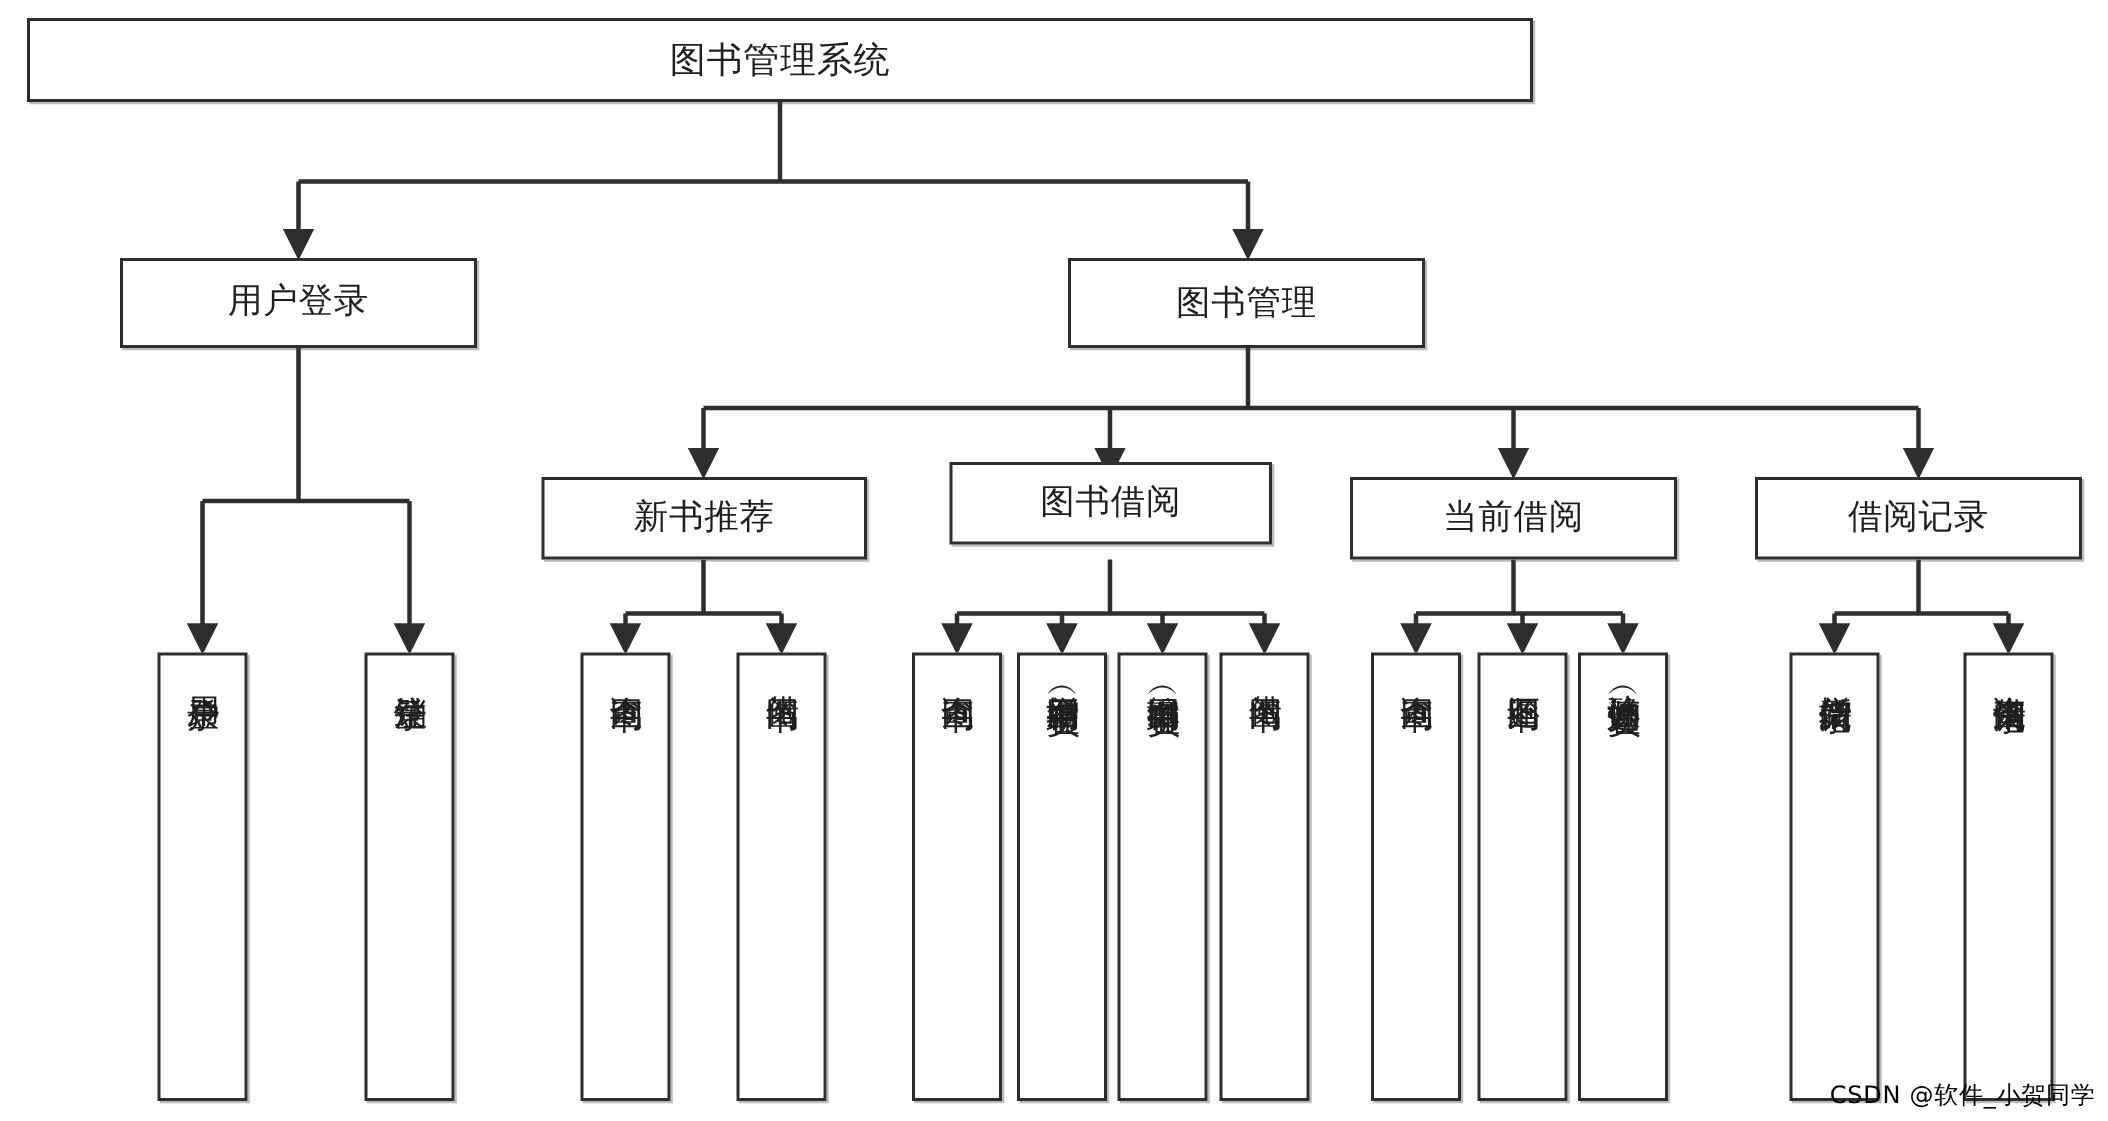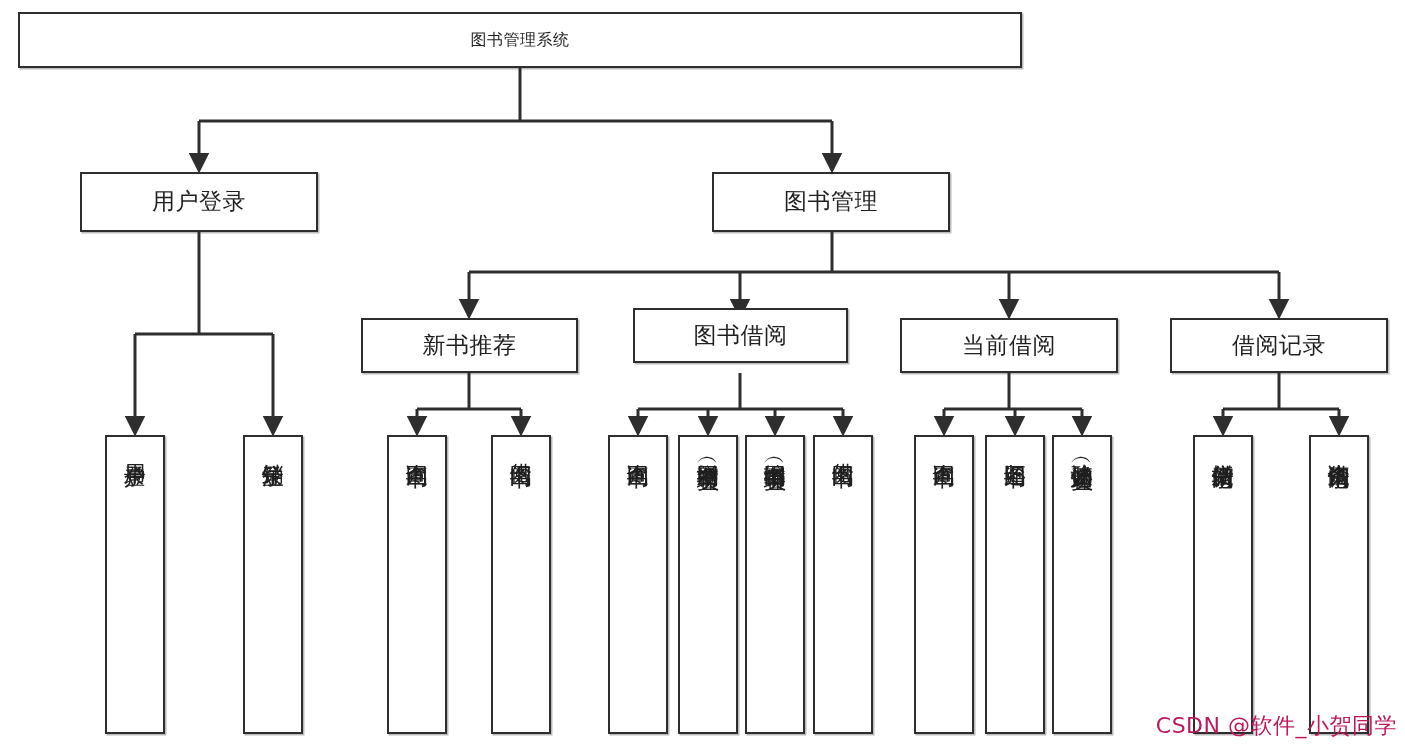--- a/index.html
+++ b/index.html
@@ -41,42 +41,42 @@
     line-height: 1.12;
     text-align: center;
     white-space: pre;
   }
   
   .node.h .node-label {
     font-size: 23px;
     letter-spacing: 0.5px;
   }
   #node-root .node-label {
-    font-size: 16px;
+    font-size: 24px;
   }
   
   .node.v {
     align-items: flex-start;
     justify-content: center;
     padding-top: 9px;
   }
   .node.v .node-label {
     font-size: 22px;
     writing-mode: vertical-rl;
     text-orientation: upright;
     line-height: 1.06;
     letter-spacing: 1px;
     white-space: nowrap;
   }
   #watermark {
     position: absolute;
     right: 8px;
     bottom: 6px;
-    font-size: 22px;
-    color: #be185d;
+    font-size: 16px;
+    color: #000000;
     letter-spacing: 0.5px;
     user-select: none;
   }
 </style>
 </head>
 <body>
 
 <div id="diagram-root">
 
   <svg id="edge-layer" viewBox="0 0 1405 747" xmlns="http://www.w3.org/2000/svg">

